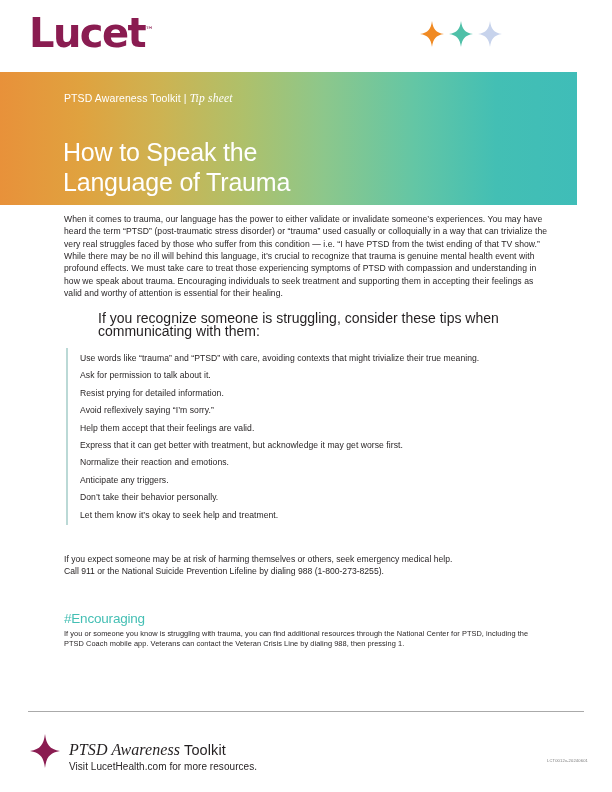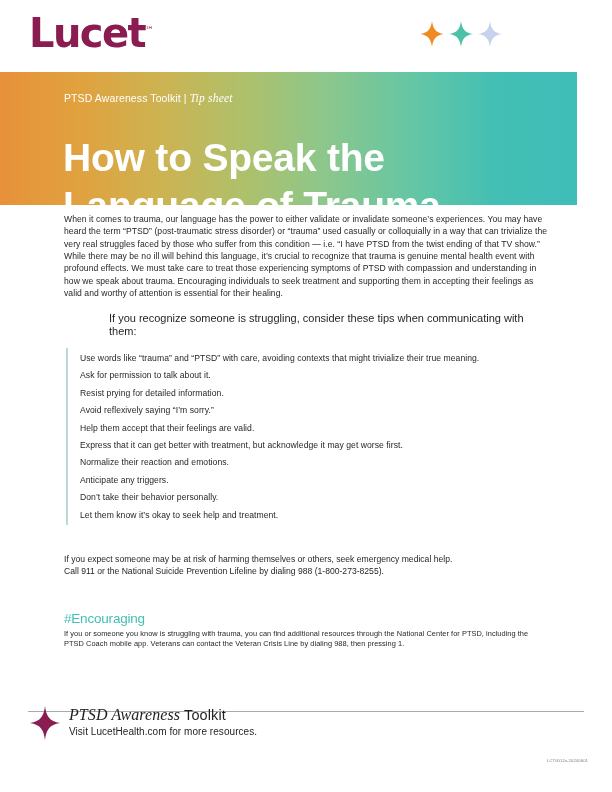--- a/index.html
+++ b/index.html
@@ -78,46 +78,46 @@
   }
   .hero-eyebrow .tip {
     font-family: "Liberation Serif", serif;
     font-style: italic;
     font-size: 11.5px;
     letter-spacing: 0.2px;
   }
   .hero-title {
     position: absolute;
     left: 63px;
-    top: 36px;
+    top: 48px;
     color: #ffffff;
-    font-size: 39px;
-    font-weight: 700;
+    font-size: 25px;
+    font-weight: 400;
     line-height: 1.22;
     letter-spacing: -0.2px;
   }
   .hero-title .l2 { display: block; text-align: center; }
 
   
   .content {
     position: absolute;
     left: 64px;
     top: 213px;
     width: 486px;
   }
   p.body-copy {
     margin: 0 0 13px 0;
     font-size: 8.6px;
     line-height: 12.35px;
     letter-spacing: 0.05px;
     text-align: left;
   }
   p.lead-in {
-    margin: 0 0 11px 15px;
-    font-size: 11px;
+    margin: 0 0 11px 4px;
+    font-size: 14px;
     line-height: 12.35px;
     padding-left: 30px;
   }
 
   .tips {
     position: relative;
     margin: 0 0 0 2px;
     padding: 4px 0 4px 14px;
     list-style: none;
   }
@@ -163,24 +163,24 @@
     position: absolute;
     left: 28px;
     top: 711px;
     width: 556px;
     height: 1px;
     background: #aaaaaa;
   }
   .footer {
     position: absolute;
     left: 30px;
-    top: 706px;
+    top: 734px;
     width: 400px;
     display: flex;
-    align-items: flex-start;
+    align-items: flex-end;
   }
   .footer-diamond { flex: 0 0 auto; margin-right: 9px; }
   .footer-text { line-height: 1.12; }
   .footer-title {
     font-size: 14.5px;
     color: #231f20;
     letter-spacing: 0.1px;
     white-space: nowrap;
   }
   .footer-title .ital {

